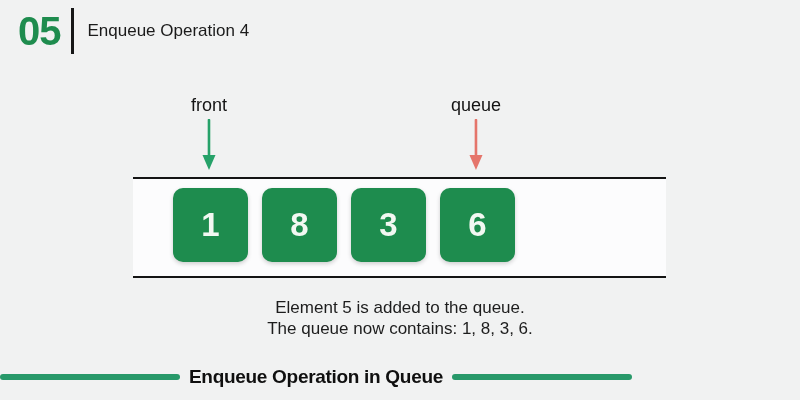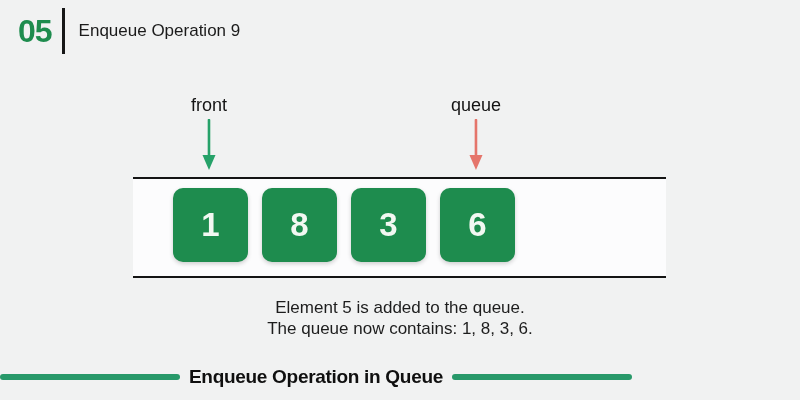--- a/index.html
+++ b/index.html
@@ -13,21 +13,21 @@
   }
 
   
   .header {
     position: absolute;
     left: 18px; top: 8px;
     display: flex;
     align-items: center;
   }
   .step-num {
-    font-size: 32px;
+    font-size: 40px;
     font-weight: 800;
     letter-spacing: -1px;
     color: var(--brand-green, #1e8c4e);
     line-height: 46px;
   }
   .header-divider {
     width: 3px; height: 46px;
     background: #161616;
     margin: 0 14px 0 10px;
   }
@@ -119,21 +119,21 @@
   }
 </style>
 </head>
 <body>
 
 <div class="stage">
 
   <div class="header">
     <span class="step-num">05</span>
     <span class="header-divider"></span>
-    <span class="header-title">Enqueue Operation 9</span>
+    <span class="header-title">Enqueue Operation 4</span>
   </div>
 
   <div class="pointer front">
     <span class="pointer-label">front</span>
     <svg width="16" height="52" viewBox="0 0 16 52">
       <line x1="8" y1="1" x2="8" y2="38" stroke="#26a269" stroke-width="2.6" stroke-linecap="round"></line>
       <polygon points="1.5,36 14.5,36 8,51" fill="#26a269"></polygon>
     </svg>
   </div>
 

